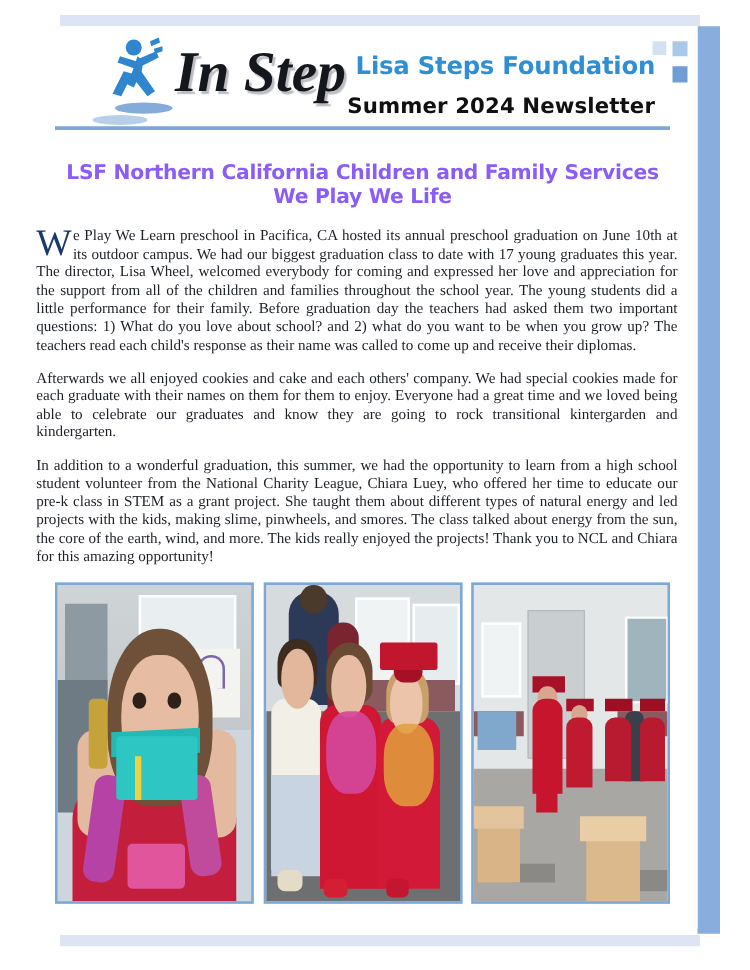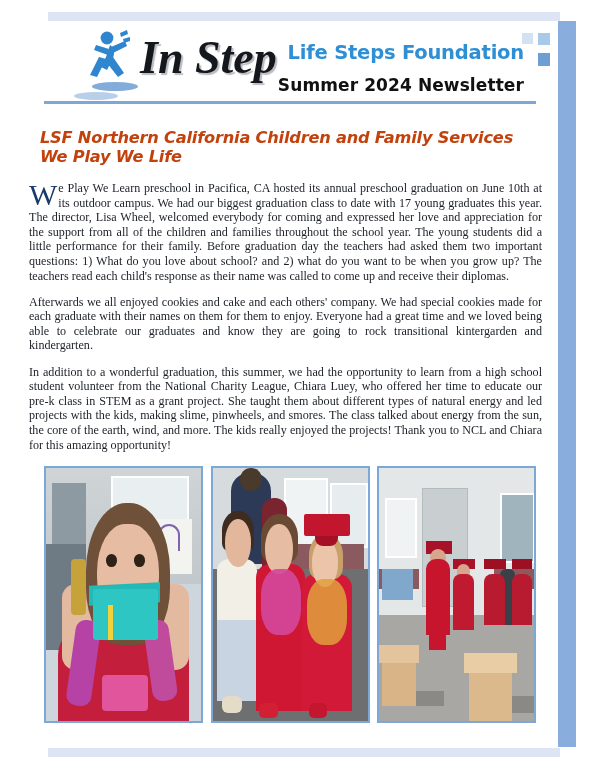--- a/index.html
+++ b/index.html
@@ -155,27 +155,27 @@
     height: 3px;
     background: #7da7d6;
   }
 
   
   .headline {
     position: absolute;
     left: 40px;
     top: 128px;
     width: 500px;
+    text-align: center;
     font-family: "DejaVu Sans", sans-serif;
     font-weight: 700;
     font-size: 16.2px;
     line-height: 19px;
-    color: #c2410c;
+    color: #8b5cf6;
     letter-spacing: -0.2px;
-    font-style: italic;
   }
   .headline-line { display: block; }
 
   
   .body-col {
     position: absolute;
     left: 29px;
     top: 181px;
     width: 513px;
   }
@@ -320,21 +320,21 @@
         <path d="M29 20 L16 16 L14 21 L28 26 Z" fill="#2f86cf"></path>
         <path d="M40 4 L47 1 L48 5 L41 8 Z" fill="#2f86cf"></path>
         <path d="M43 10 L50 8 L50 12 L44 14 Z" fill="#2f86cf"></path>
       </svg>
       <div class="shadow-e1"></div>
       <div class="shadow-e2"></div>
       <div class="wordmark">In Step</div>
     </div>
 
     <div class="masthead">
-      <div class="org-name">Life Steps Foundation</div>
+      <div class="org-name">Lisa Steps Foundation</div>
       <div class="issue-line">Summer 2024 Newsletter</div>
     </div>
 
     <div class="squares">
       <span class="sq sq-a"></span>
       <span class="sq sq-b"></span>
       <span class="sq sq-c"></span>
     </div>
   </div>
 

